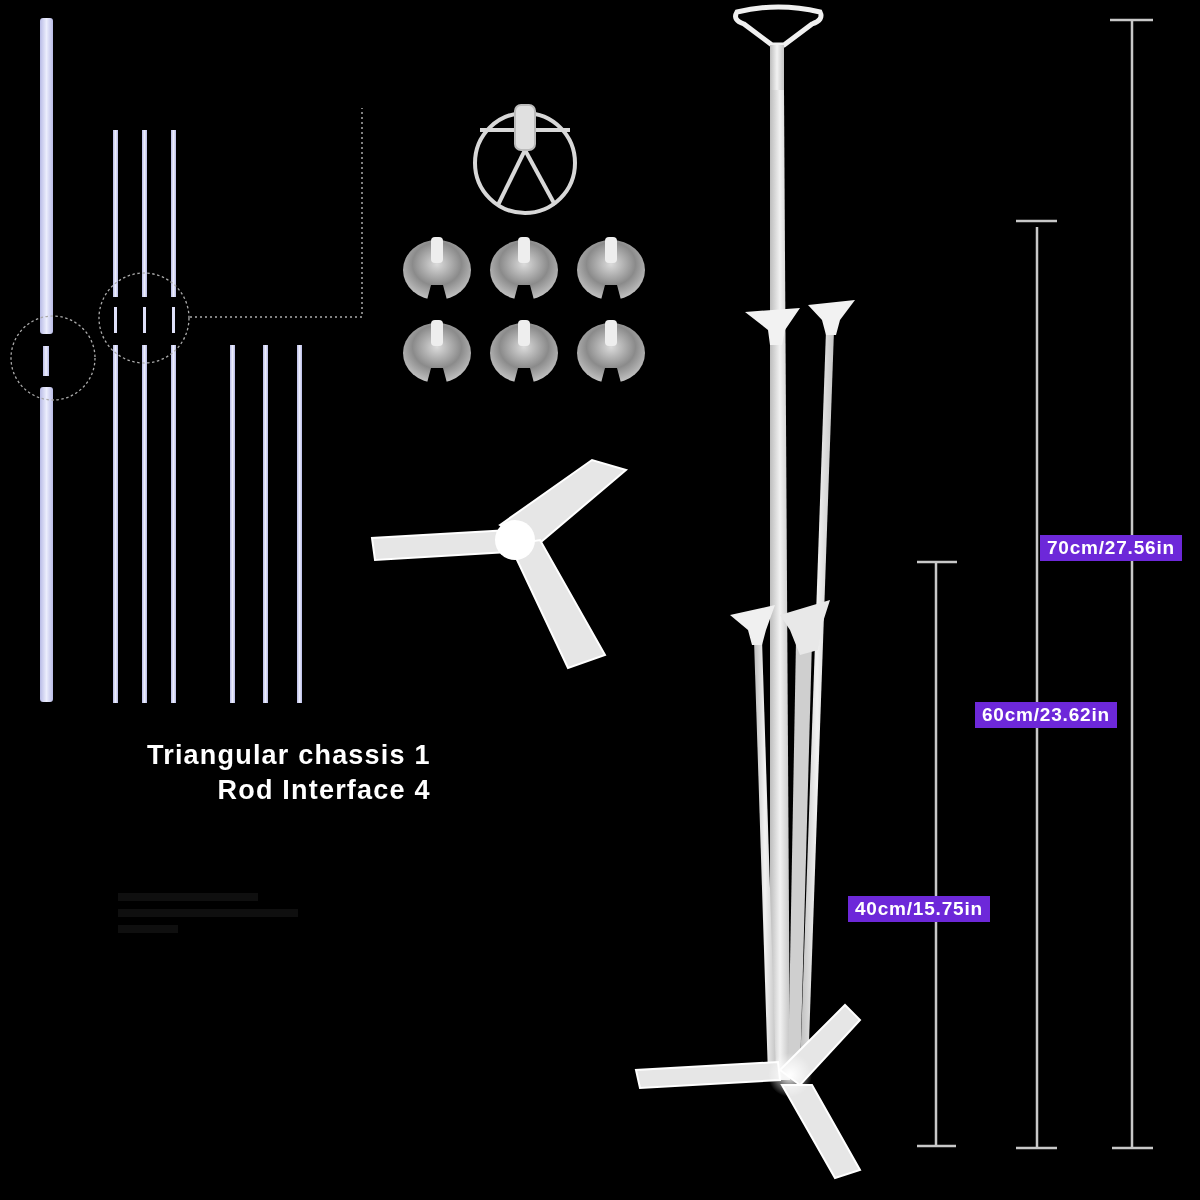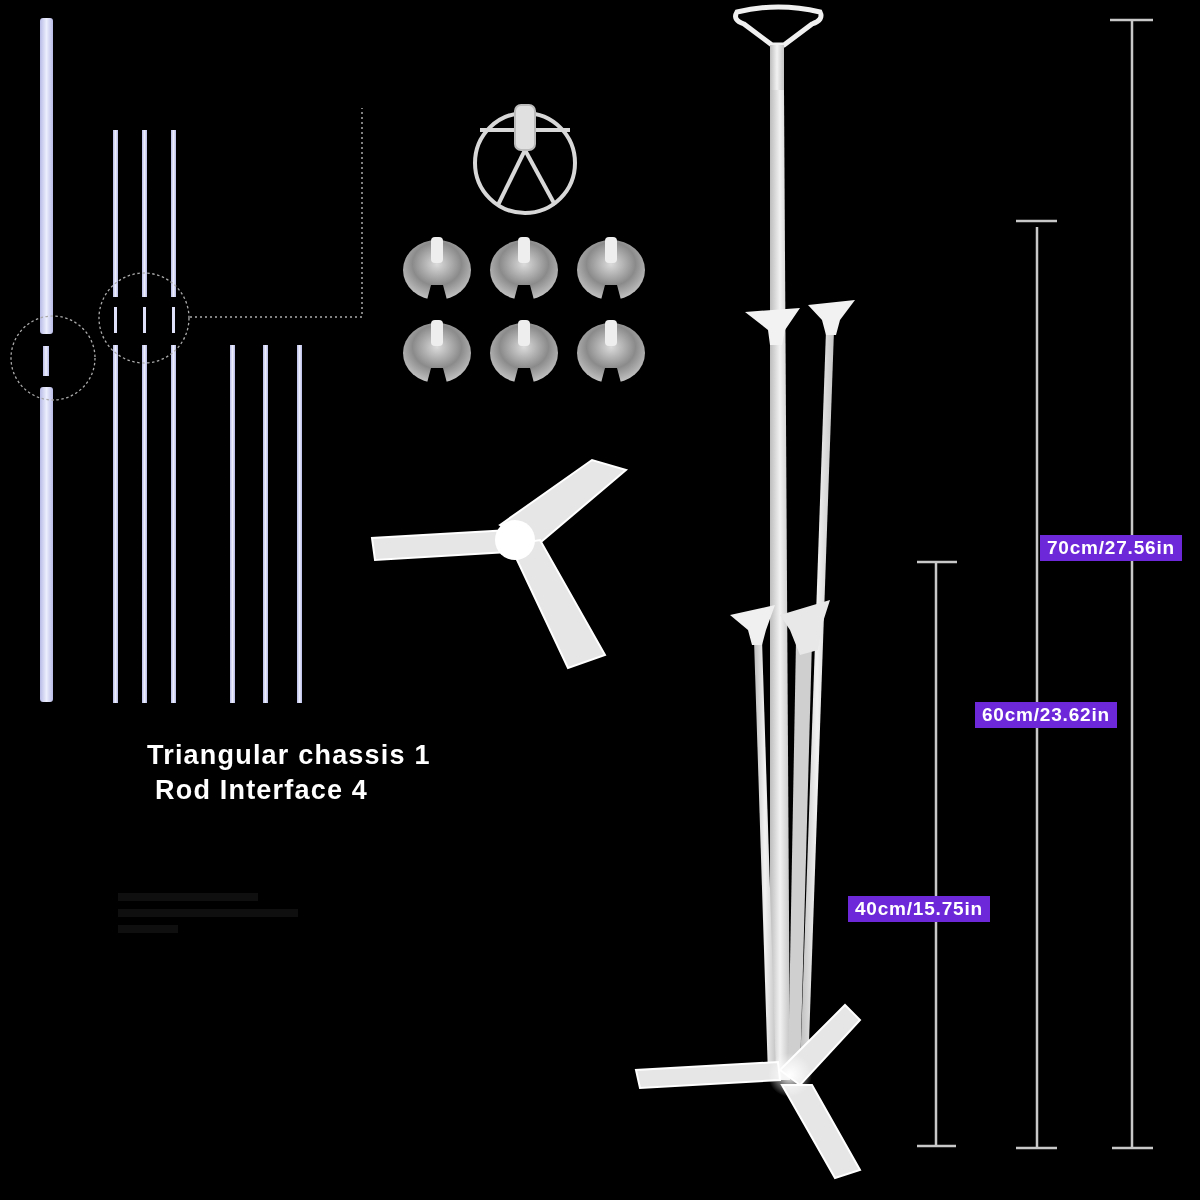--- a/index.html
+++ b/index.html
@@ -1,21 +1,21 @@
 <!DOCTYPE html>
 <html><head>
   <meta charset="utf-8">
   <style>
     html, body { margin: 0; padding: 0; background: #000; }
     body { width: 1200px; height: 1200px; position: relative; overflow: hidden; font-family: "Liberation Sans", "DejaVu Sans", sans-serif; }
     .canvas { position: absolute; left: 0; top: 0; width: 1200px; height: 1200px; }
     .parts-list { position: absolute; left: 115px; top: 738px; color: #fff; font-weight: bold; font-size: 27px; letter-spacing: 1.2px; line-height: 35px; margin-left: 32px; }
     .parts-list div { white-space: nowrap; }
     .parts-list .l2 { padding-left: 5px; }
-    .parts-list .l3 { padding-left: 8px; }
+    .parts-list .l3 { padding-left: 8px; text-align: right; }
     .dim-label { position: absolute; color: #fff; font-weight: bold; font-size: 19px; letter-spacing: 0.8px; white-space: nowrap; background: #6d28d9; padding: 2px 7px; }
     .faded { position: absolute; left: 118px; top: 885px; width: 320px; height: 90px; opacity: 0.06; }
     .faded div { height: 8px; background: #fff; margin: 8px 0; }
   </style>
 </head>
 <body>
 
 <svg class="canvas" viewBox="0 0 1200 1200" xmlns="http://www.w3.org/2000/svg">
   <defs>
     <linearGradient id="rodGrad" x1="0" x2="1" y1="0" y2="0">

